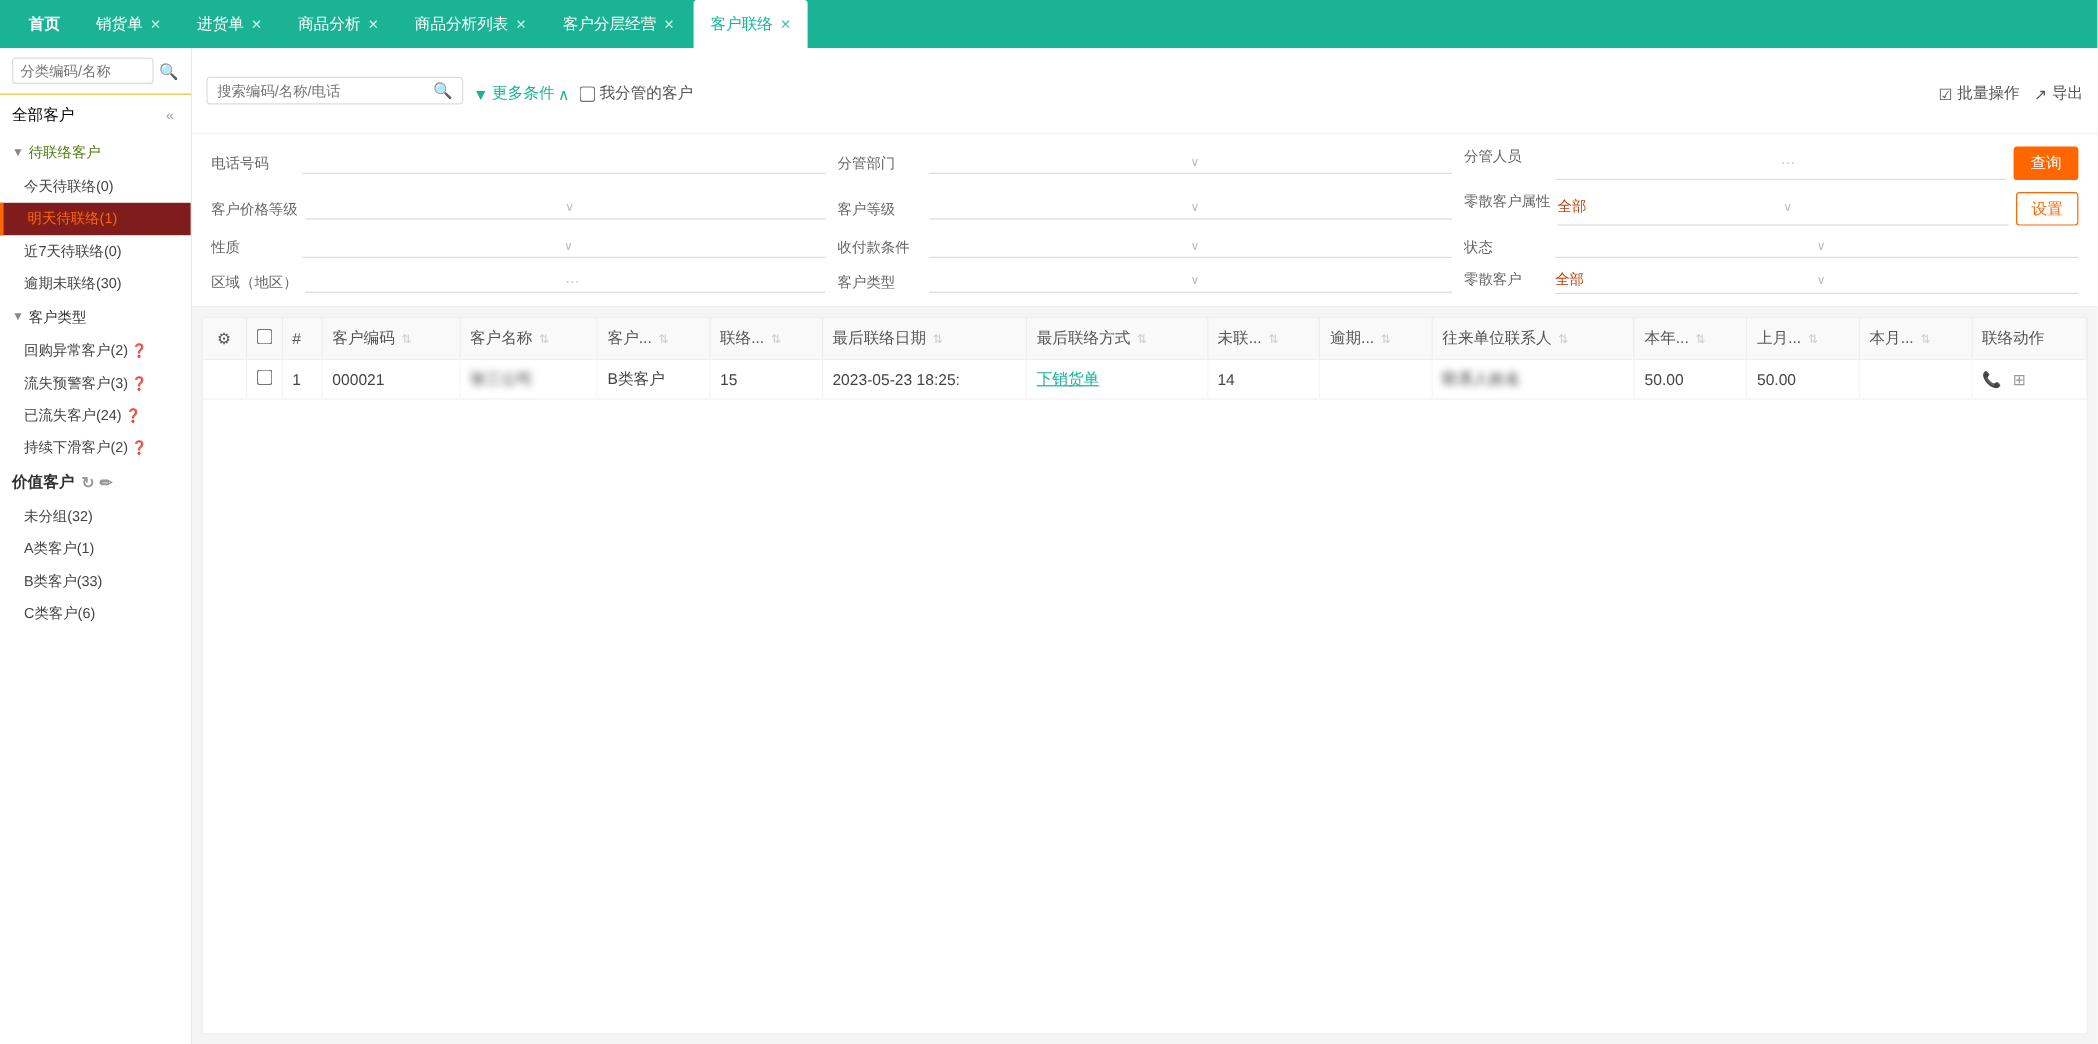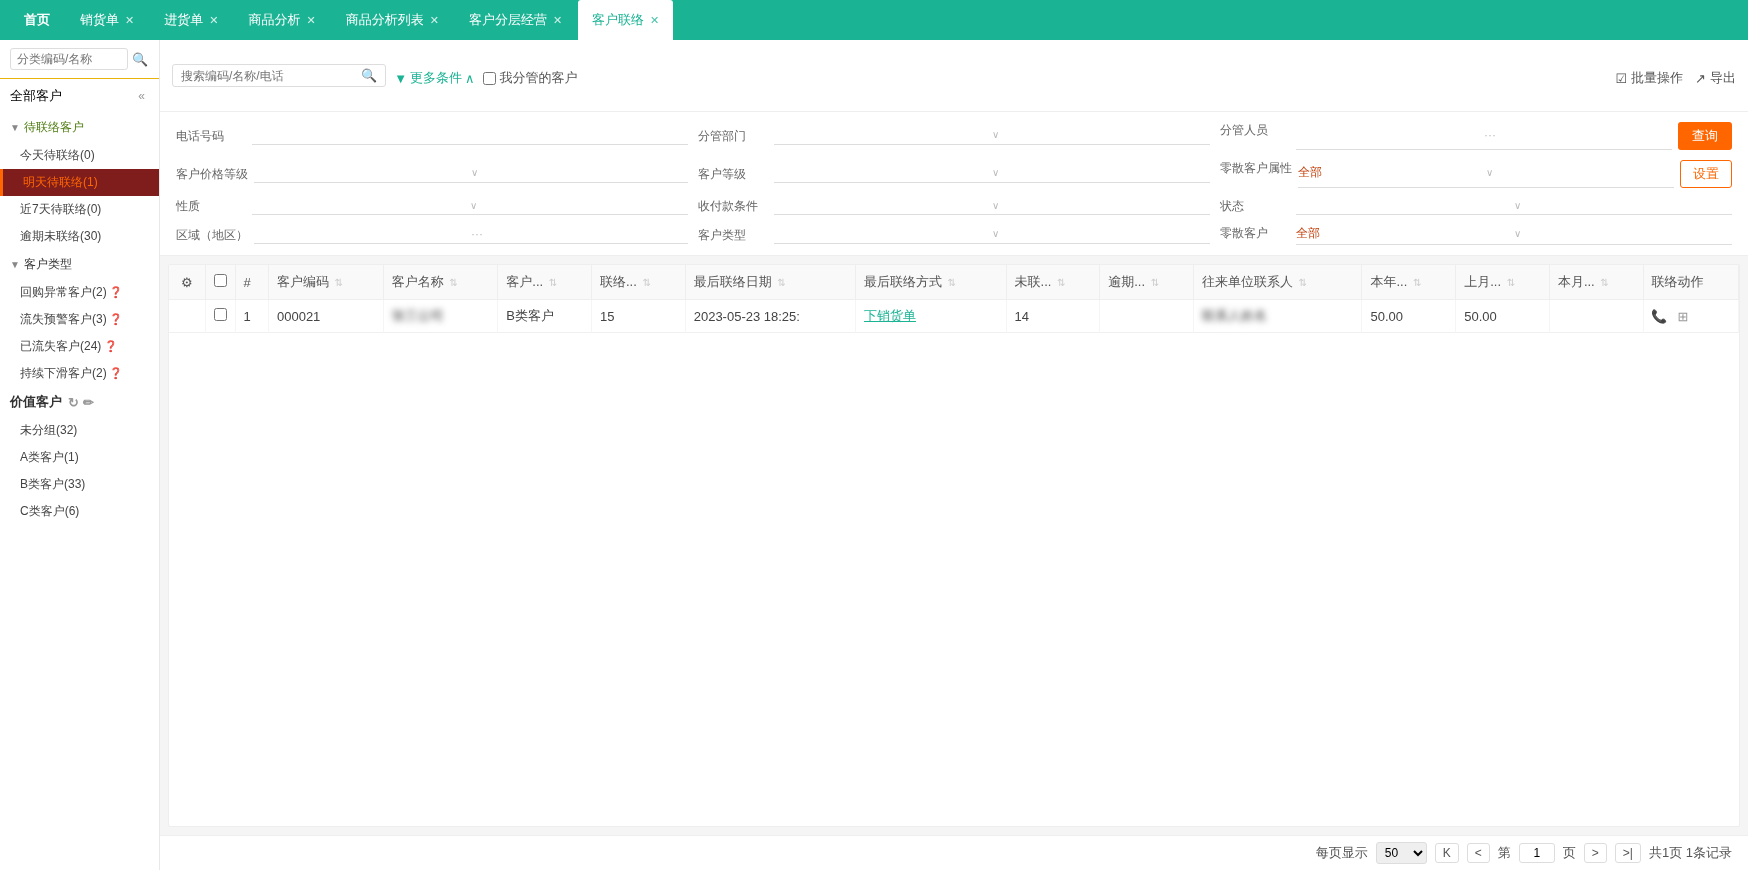--- a/index.html
+++ b/index.html
@@ -609,30 +609,14 @@
             <td></td>
             <td>
               <span style="cursor:pointer;color:#999;margin-right:6px;">📞</span>
               <span style="cursor:pointer;color:#999;">⊞</span>
             </td>
           </tr>
         </tbody>
       </table>
     </div>
 
-    <div class="pagination-bar">
-      <span>每页显示</span>
-      <select class="page-size-select">
-        <option>50</option>
-        <option>100</option>
-        <option>200</option>
-      </select>
-      <button class="page-nav-btn">K</button>
-      <button class="page-nav-btn">&lt;</button>
-      <span>第</span>
-      <input class="page-input" type="text" value="1" style="">
-      <span>页</span>
-      <button class="page-nav-btn">&gt;</button>
-      <button class="page-nav-btn">&gt;|</button>
-      <span>共1页 1条记录</span>
-    </div>
   </div>
 </div>
 
 </body></html>

